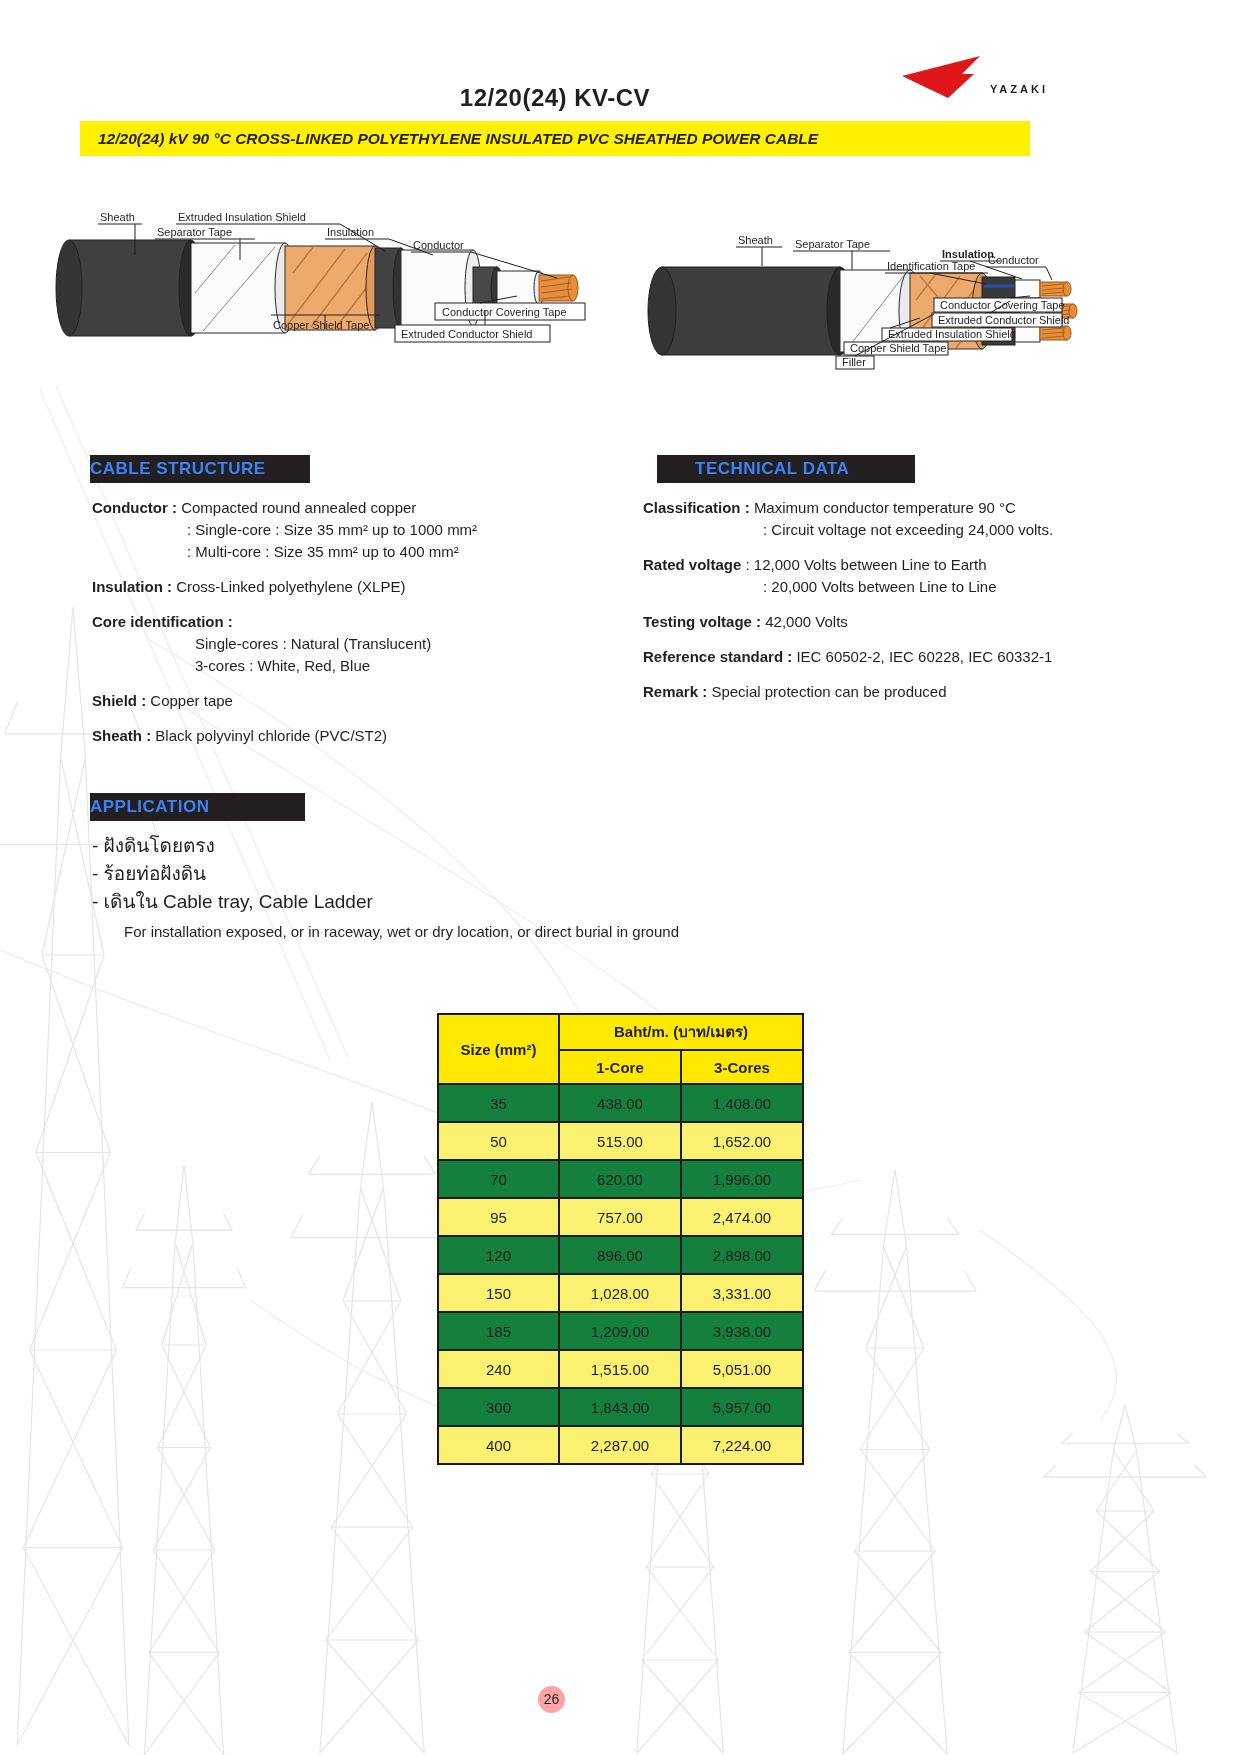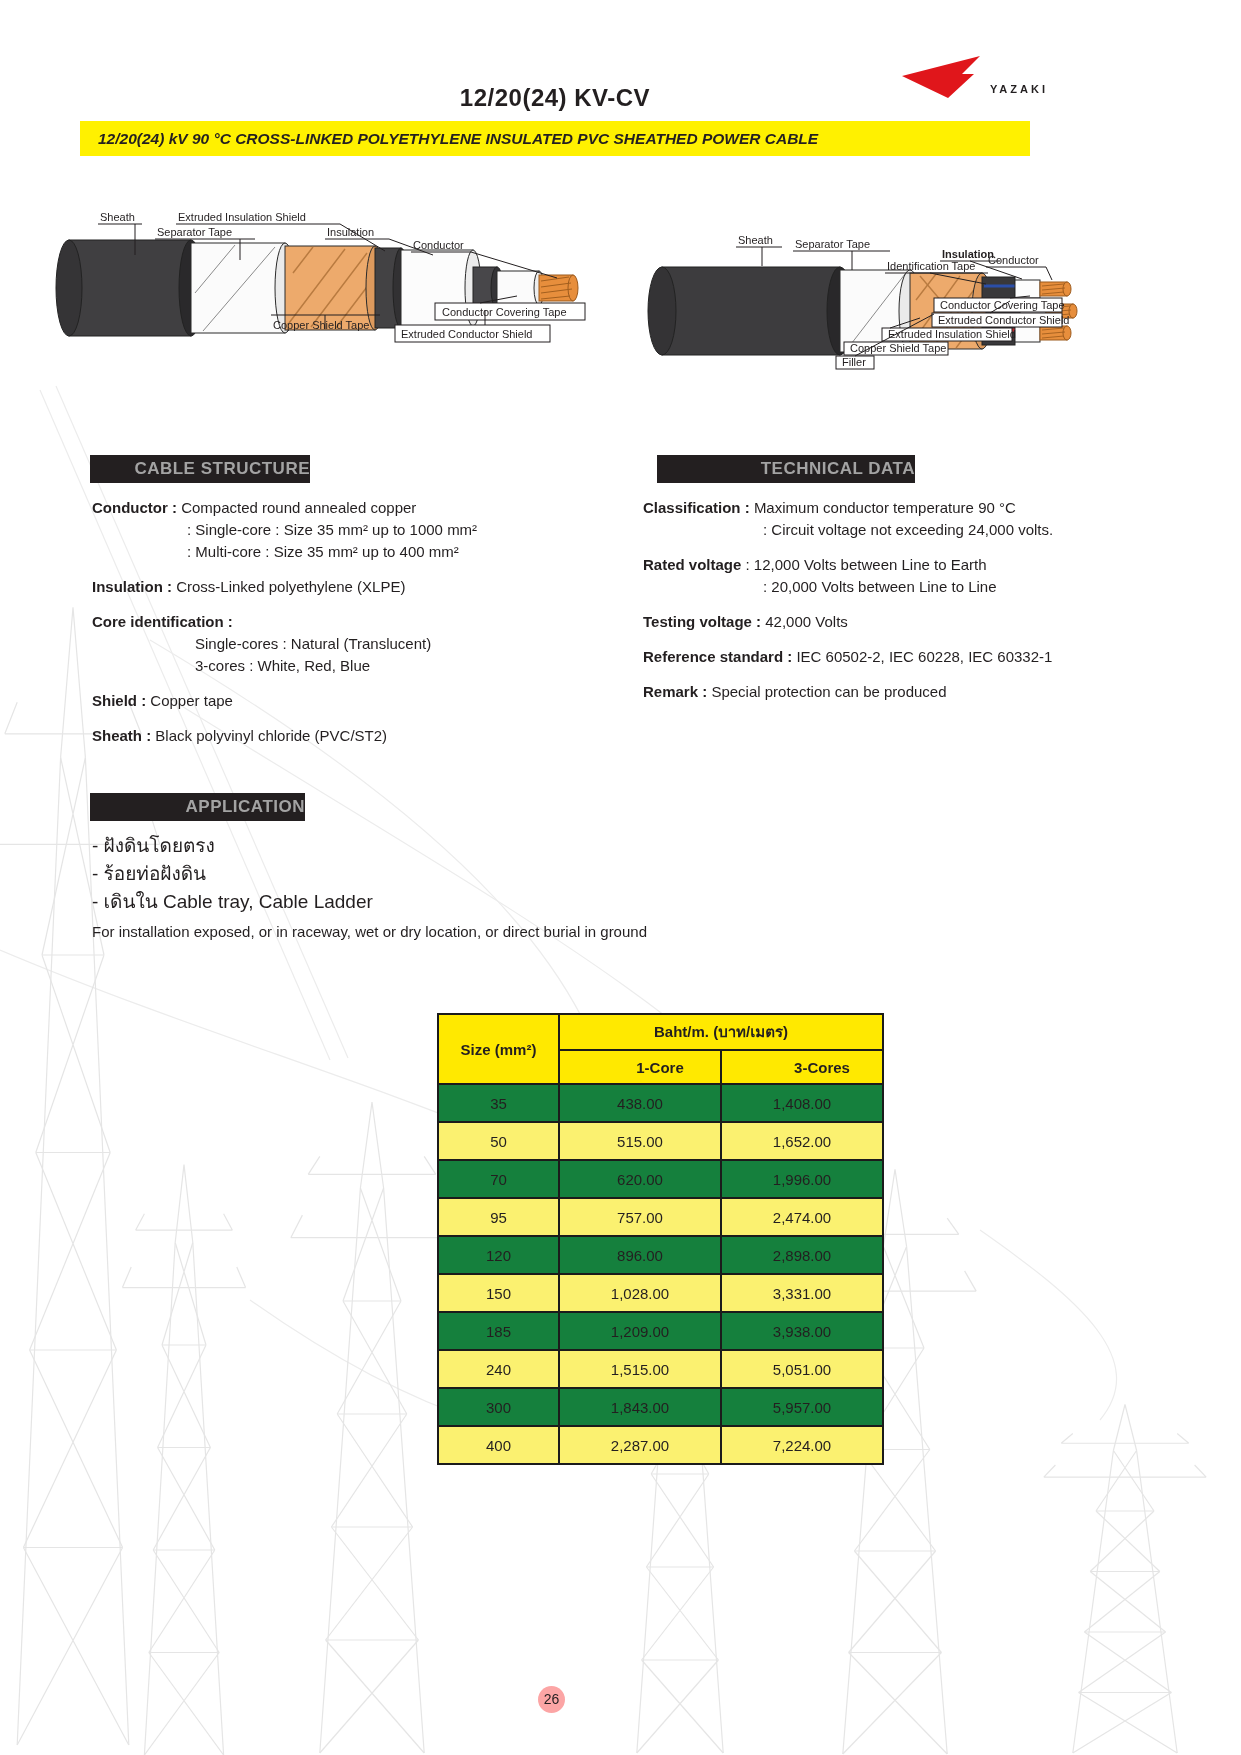--- a/index.html
+++ b/index.html
@@ -8,37 +8,37 @@
   .abs{position:absolute;}
   #watermark{position:absolute;left:0;top:0;z-index:0;}
   #watermark *{vector-effect:non-scaling-stroke;}
   .content{position:absolute;left:0;top:0;width:100%;height:100%;z-index:1;}
 
   .logo{left:900px;top:54px;width:270px;height:50px;}
   .page-title{left:80px;top:84px;width:950px;text-align:center;font-size:24px;font-weight:bold;letter-spacing:0.5px;}
   .banner{left:80px;top:121px;width:950px;height:35px;background:#FFF100;}
   .banner span{display:block;padding-left:18px;line-height:35px;font-size:15.5px;font-weight:bold;font-style:italic;}
 
-  .sec-head{background:#231F20;color:#a3a3a3;font-weight:bold;font-size:17px;text-align:right;height:28px;line-height:28px;letter-spacing:0.5px;}
+  .sec-head{background:#231F20;color:#3b82f6;font-weight:bold;font-size:17px;text-align:left;height:28px;line-height:28px;letter-spacing:0.5px;}
 
   .tcol{font-size:15px;line-height:22px;}
   .b{font-weight:bold;}
   .ind1{padding-left:95px;}
   .ind2{padding-left:103px;}
   .ind3{padding-left:120px;}
   .mt{margin-top:13px;}
 
   .app-items{font-size:19px;line-height:28px;}
-  .app-note{font-size:15px;margin-top:7px;}
+  .app-note{font-size:15px;margin-top:7px;margin-left:32px;}
 
   table.price{border-collapse:collapse;}
   table.price th,table.price td{border:2px solid #1b1b1b;text-align:center;font-size:15px;padding:0;}
   table.price th{background:#FFE900;font-weight:bold;}
   table.price th.size{width:119px;}
-  table.price th.sub{width:120px;height:32px;padding-left:40px;}
+  table.price th.sub{width:120px;height:32px;}
   table.price th.grp{height:34px;}
   table.price td{height:36px;background:#15803d;}
   table.price tr.alt td{background:#FBF170;}
 
   .page-badge{left:538px;top:1686px;width:27px;height:27px;border-radius:50%;background:#fca5a5;
               text-align:center;line-height:27px;font-size:14px;}
 
   svg text{font-family:"Liberation Sans","DejaVu Sans",sans-serif;font-size:11px;fill:#231F20;}
   svg .lead{stroke:#231F20;stroke-width:1;fill:none;}
   svg .lblbox{fill:#ffffff;stroke:#231F20;stroke-width:1;}

